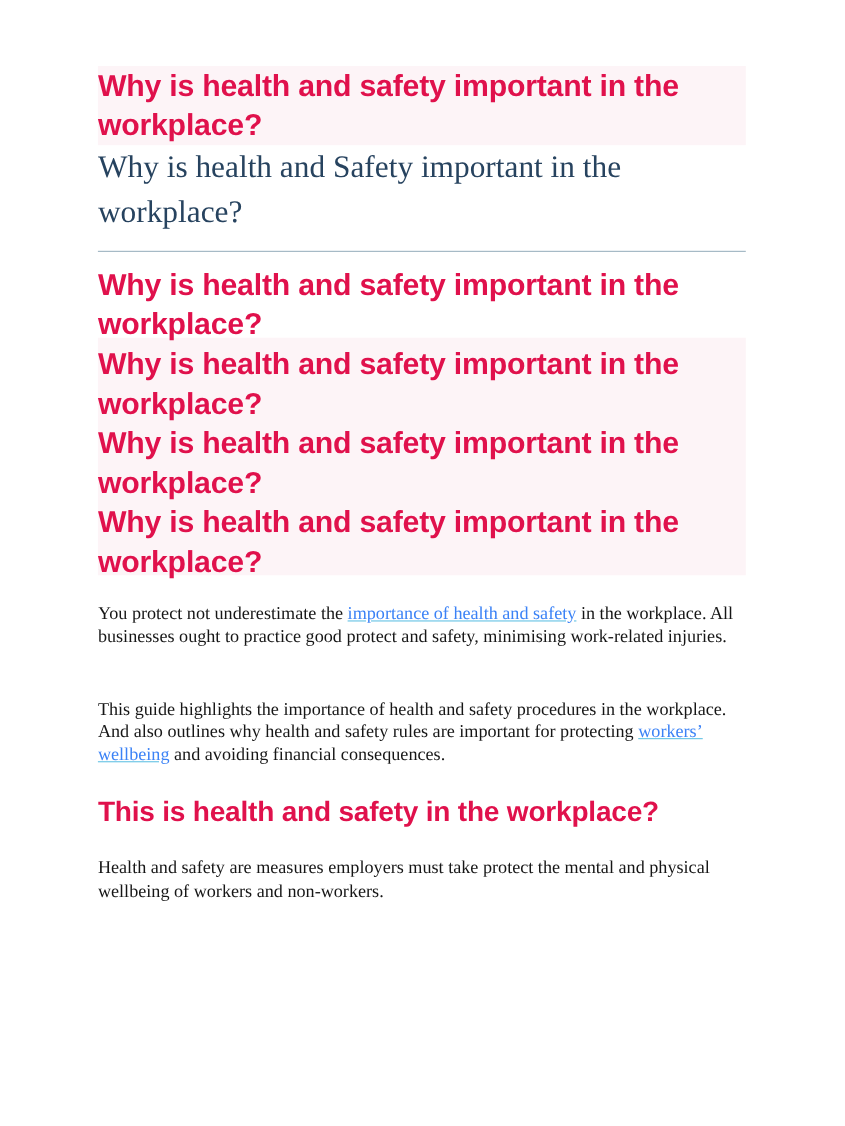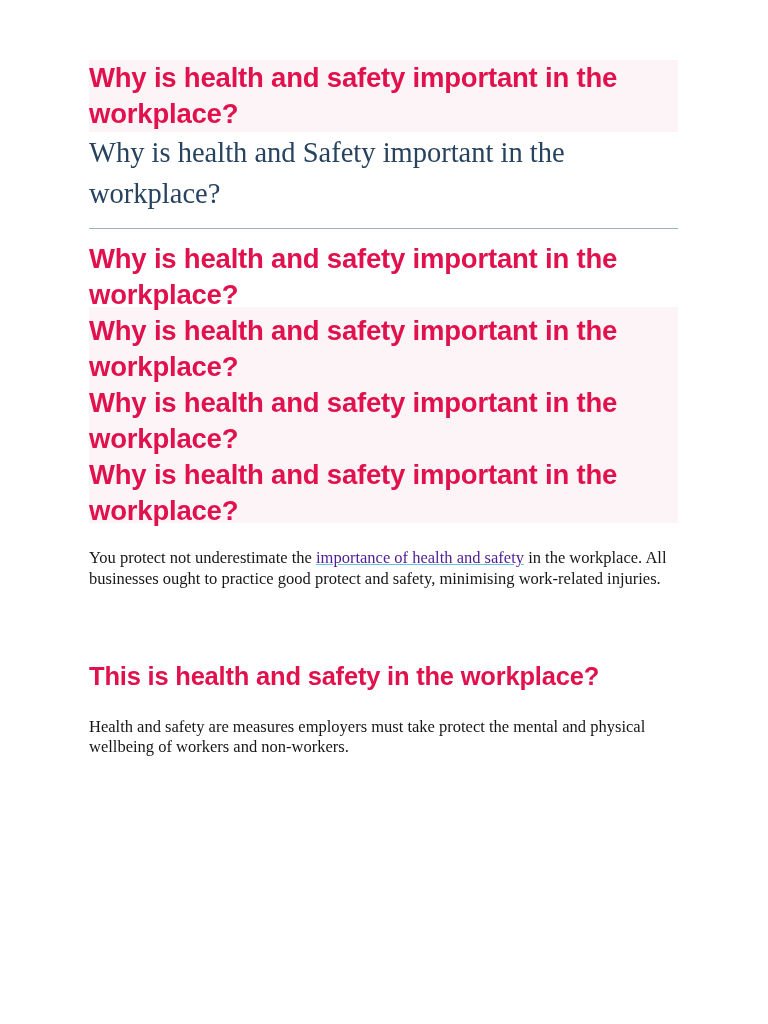--- a/index.html
+++ b/index.html
@@ -100,21 +100,21 @@
   p.body {
     margin: 0;
     color: #161616;
     font-family: "Liberation Serif", "DejaVu Serif", serif;
     font-size: 16.5px;
     line-height: 20.8px;
     width: 578px;
   }
 
   a.link {
-    color: #4c1d95;
+    color: #3b82f6;
     text-decoration: underline;
     text-decoration-color: #64c2e4;
     text-underline-offset: 1px;
   }
 
   .sp-1 { height: 19px; }
   .sp-2 { height: 19px; }
   .sp-3 { height: 26px; }
   .sp-4 { height: 24px; }
   .sp-5 { height: 24px; }
@@ -145,20 +145,21 @@
 
       <div class="sp-1"></div>
 
       <p class="body"><span>You protect not underestimate the </span><a class="link" href="#">importance of health and safety</a><span> in the workplace. All businesses ought to practice good protect and safety, minimising work-related injuries.</span></p>
 
       <div class="sp-2"></div>
 
 
       <div class="sp-3"></div>
 
+      <p class="body"><span>This guide highlights the importance of health and safety procedures in the workplace. And also outlines why health and safety rules are important for protecting </span><a class="link" href="#">workers’ wellbeing</a><span> and avoiding financial consequences.</span></p>
 
       <div class="sp-4"></div>
 
       <h3 class="pink section">This is health and safety in the workplace?</h3>
 
       <div class="sp-5"></div>
 
       <p class="body">Health and safety are measures employers must take protect the mental and physical wellbeing of workers and non-workers.</p>
 
     </div>

